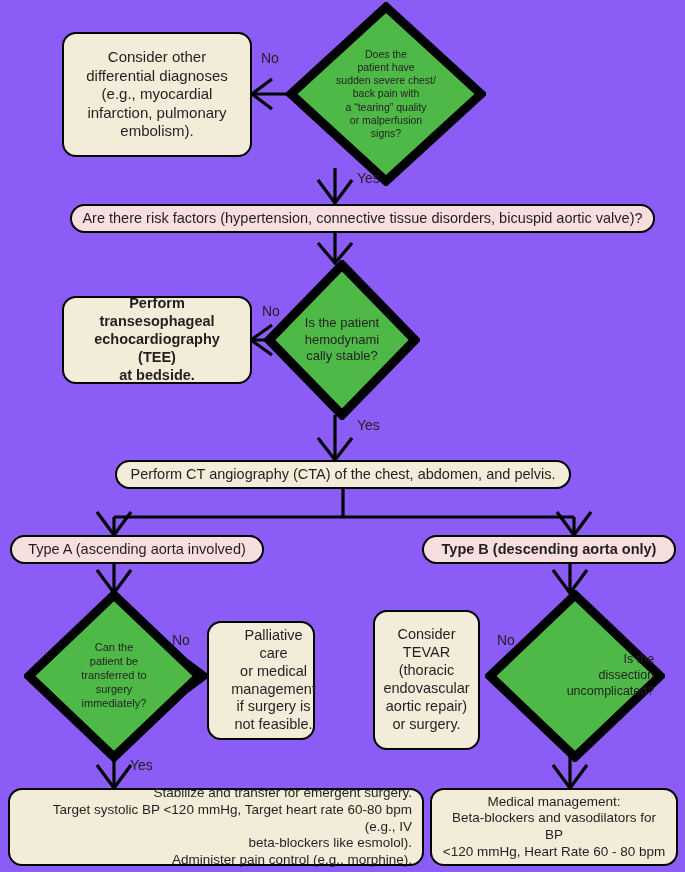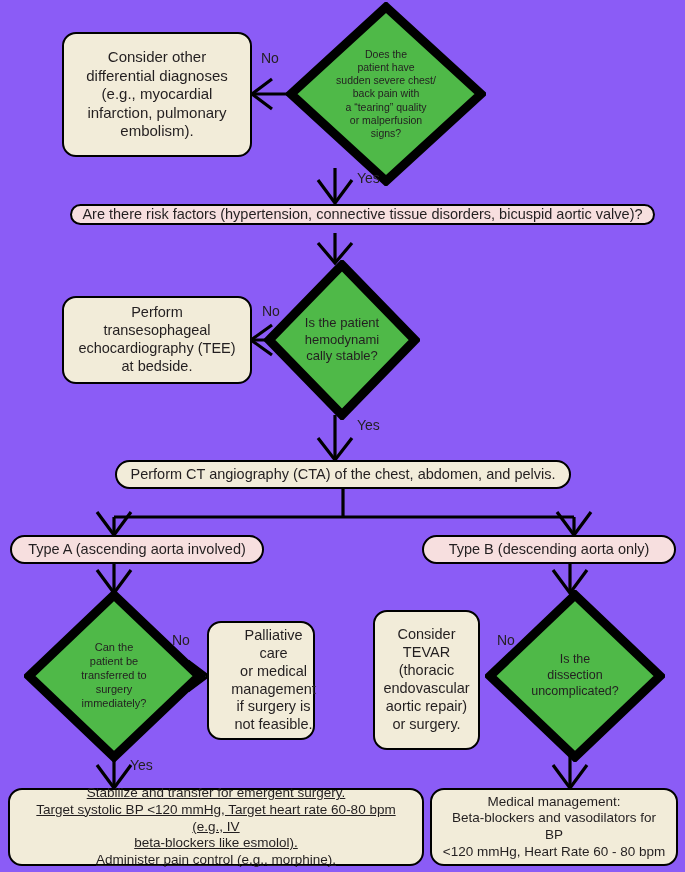--- a/index.html
+++ b/index.html
@@ -34,21 +34,21 @@
     line-height: 1.24;
   }
   .rbox {
     border: 2.5px solid #000000;
     border-radius: 14px;
     padding: 6px 10px;
   }
   .rbox.cream { background: #f2ecd9; }
   .rbox.pink  { background: #f7dfdf; }
   .rbox.pill  { border-radius: 20px; }
-  .rbox.leftalign { text-align: center; justify-content: flex-start; text-decoration: underline; }
+  .rbox.leftalign { text-align: right; justify-content: flex-start; }
 
   .diamond {
     background: transparent;
   }
   .diamond .dshape {
     position: absolute;
     left: 0; top: 0; width: 100%; height: 100%;
   }
   .diamond .dtext {
     position: relative;
@@ -136,25 +136,25 @@
       <span class="ln">back pain with</span>
       <span class="ln">a “tearing” quality</span>
       <span class="ln">or malperfusion</span>
       <span class="ln">signs?</span>
     </div>
   </div>
 
   <div class="edge-label" style="left:261px; top:50px;">No</div>
   <div class="edge-label" style="left:357px; top:170px;">Yes</div>
 
-  <div class="node rbox pink pill" style="left:70px; top:204px; width:585px; height:21px; font-size:14.5px;">
+  <div class="node rbox pink pill" style="left:70px; top:204px; width:585px; height:29px; font-size:14.5px;">
     <span>Are there risk factors (hypertension, connective tissue disorders, bicuspid aortic valve)?</span>
   </div>
 
-  <div class="node rbox cream" style="left:62px; top:296px; width:190px; height:88px; font-size:14.5px;">
+  <div class="node rbox cream" style="left:62px; top:296px; width:190px; height:88px; font-size:14.5px;font-weight:bold;">
     <div>
       <span class="ln">Perform</span>
       <span class="ln">transesophageal</span>
       <span class="ln">echocardiography (TEE)</span>
       <span class="ln">at bedside.</span>
     </div>
   </div>
 
   <div class="node diamond" style="left:264px; top:260px; width:156px; height:160px;">
     <svg class="dshape" viewBox="0 0 156 160" xmlns="http://www.w3.org/2000/svg">
@@ -171,21 +171,21 @@
   <div class="edge-label" style="left:357px; top:417px;">Yes</div>
 
   <div class="node rbox cream pill" style="left:115px; top:460px; width:456px; height:29px; font-size:14.5px;">
     <span>Perform CT angiography (CTA) of the chest, abdomen, and pelvis.</span>
   </div>
 
   <div class="node rbox pink pill" style="left:10px; top:535px; width:254px; height:29px; font-size:14.5px;">
     <span>Type A (ascending aorta involved)</span>
   </div>
 
-  <div class="node rbox pink pill" style="left:422px; top:535px; width:254px; height:29px; font-size:14.5px;">
+  <div class="node rbox pink pill" style="left:422px; top:535px; width:254px; height:29px; font-size:14.5px;font-weight:bold;">
     <span>Type B (descending aorta only)</span>
   </div>
 
   <div class="node diamond" style="left:24px; top:590px; width:180px; height:172px;">
     <svg class="dshape" viewBox="0 0 180 172" xmlns="http://www.w3.org/2000/svg">
       <polygon points="90,5 175,86 90,167 5,86" fill="#4fb948" stroke="#000000" stroke-width="9"></polygon>
     </svg>
     <div class="dtext" style="font-size:11px; width:80%;">
       <span class="ln">Can the</span>
       <span class="ln">patient be</span>
@@ -216,21 +216,21 @@
       <span class="ln">endovascular</span>
       <span class="ln">aortic repair)</span>
       <span class="ln">or surgery.</span>
     </div>
   </div>
 
   <div class="node diamond" style="left:485px; top:590px; width:180px; height:172px;">
     <svg class="dshape" viewBox="0 0 180 172" xmlns="http://www.w3.org/2000/svg">
       <polygon points="90,5 175,86 90,167 5,86" fill="#4fb948" stroke="#000000" stroke-width="9"></polygon>
     </svg>
-    <div class="dtext" style="font-size:12.5px; width:88%;">
+    <div class="dtext" style="font-size:12.5px; width:88%;text-align:right;">
       <span class="ln">Is the</span>
       <span class="ln">dissection</span>
       <span class="ln">uncomplicated?</span>
     </div>
   </div>
 
   <div class="edge-label" style="left:497px; top:632px;">No</div>
 
   <div class="node rbox cream leftalign" style="left:8px; top:788px; width:416px; height:78px; font-size:13.5px; padding:7px 10px;">
     <div style="width:100%;">

